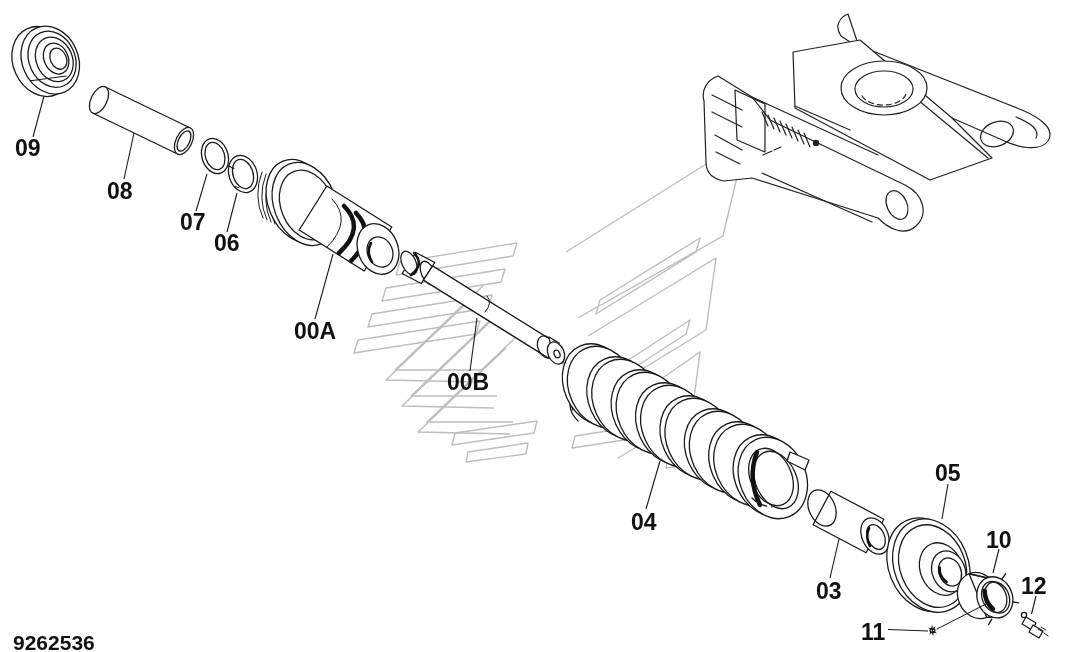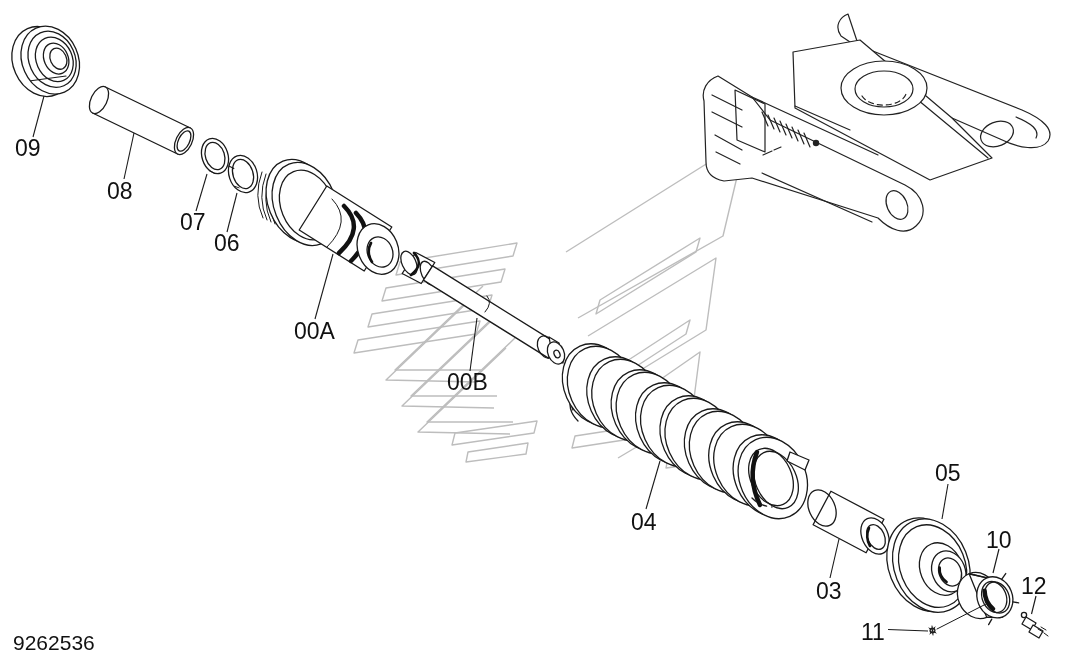--- a/index.html
+++ b/index.html
@@ -1,18 +1,18 @@
 <!DOCTYPE html>
 <html><head>
 <meta charset="utf-8">
 <style>
   html,body{margin:0;padding:0;background:#e8e8e8;}
   #stage{
     position:relative;width:1065px;height:652px;background:#ffffff;
-    overflow:hidden;font-family:"Liberation Sans", sans-serif;
+    overflow:hidden;font-family:"Liberation Sans", sans-serif;font-weight:bold;
   }
   svg{position:absolute;left:0;top:0;}
   .part  {stroke:#1a1a1a;stroke-width:1.3;fill:none;stroke-linecap:round;stroke-linejoin:round;}
   .pfill {stroke:#1a1a1a;stroke-width:1.3;fill:#ffffff;stroke-linejoin:round;}
   .thin  {stroke:#1a1a1a;stroke-width:1;fill:none;stroke-linecap:round;}
   .thick {stroke:#111111;stroke-width:4.5;fill:none;stroke-linecap:round;}
   .med   {stroke:#111111;stroke-width:2.6;fill:none;stroke-linecap:round;}
   .wm    {stroke:#bdbdbd;stroke-width:1.4;fill:none;stroke-linejoin:round;}
   .frame {stroke:#222222;stroke-width:1.2;fill:none;stroke-linecap:round;stroke-linejoin:round;}
   .ffill {stroke:#222222;stroke-width:1.2;fill:#ffffff;stroke-linejoin:round;}

